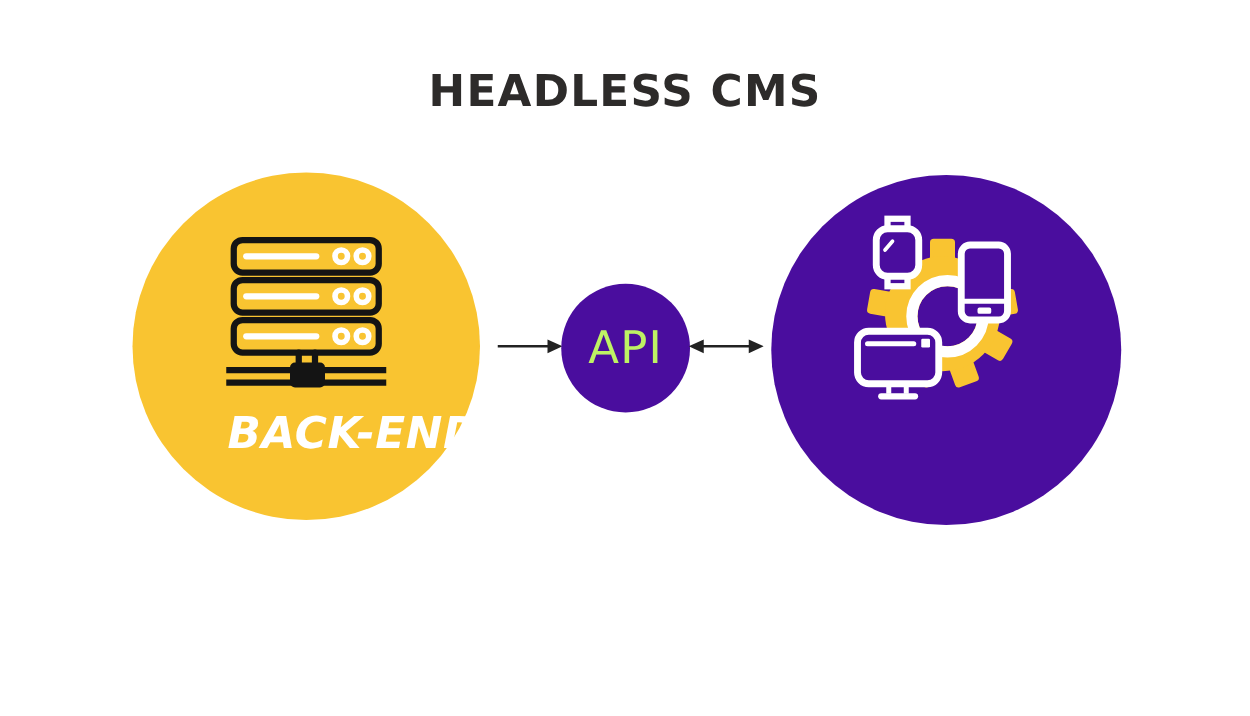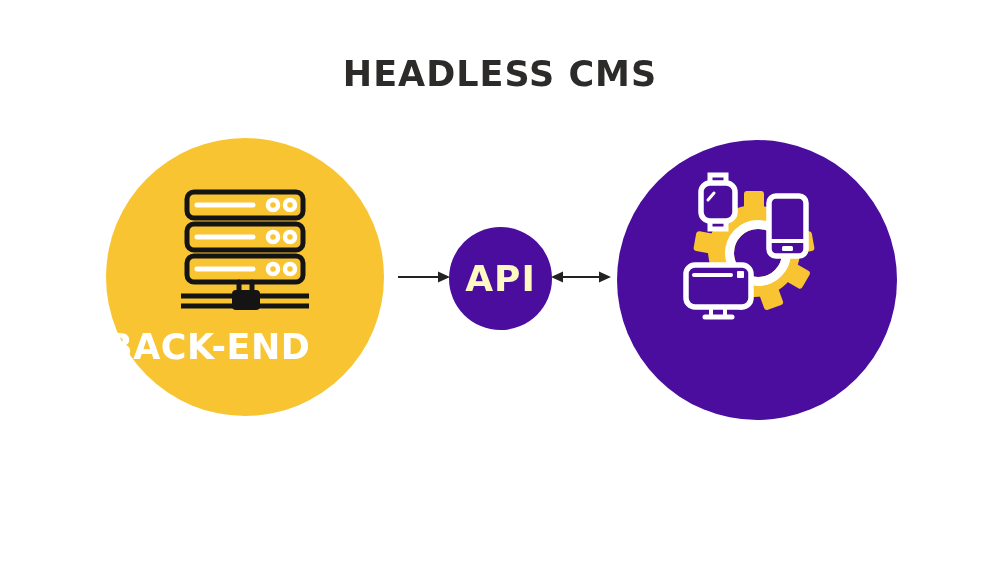--- a/index.html
+++ b/index.html
@@ -11,24 +11,24 @@
     position:absolute;left:0;top:57px;width:1000px;text-align:center;
     font-size:35px;font-weight:bold;letter-spacing:1px;color:#2d2b2a;line-height:1;
   }
   .circle{position:absolute;border-radius:50%;}
   .backend-circle{left:106px;top:138px;width:278px;height:278px;background:#F9C431;}
   .frontend-circle{left:617px;top:140px;width:280px;height:280px;background:#4A0D9E;}
   .api-circle{
     left:449px;top:227px;width:103px;height:103px;background:#4A0D9E;
     display:flex;align-items:center;justify-content:center;
   }
-  .api-label{color:#fef9c3;font-weight:bold;font-size:36px;letter-spacing:1px;}
+  .api-label{color:#bef264;font-weight:normal;font-size:36px;letter-spacing:1px;}
   .node-label{
-    position:absolute;left:0;width:100%;text-align:left;color:#ffffff;
-    font-weight:bold;line-height:1;
+    position:absolute;left:0;width:100%;text-align:right;color:#ffffff;
+    font-weight:bold;line-height:1;font-style:italic;
   }
   .backend-label{top:192px;font-size:35px;letter-spacing:0.5px;}
   .frontend-label{top:189px;font-size:34px;letter-spacing:0.5px;}
   .icon-svg{position:absolute;}
   .server-svg{left:73px;top:50px;}
   .devices-svg{left:64px;top:26px;}
   .arrow{position:absolute;}
   .arrow-single{left:398px;top:270px;}
   .arrow-double{left:551px;top:270px;}
   .caption{

